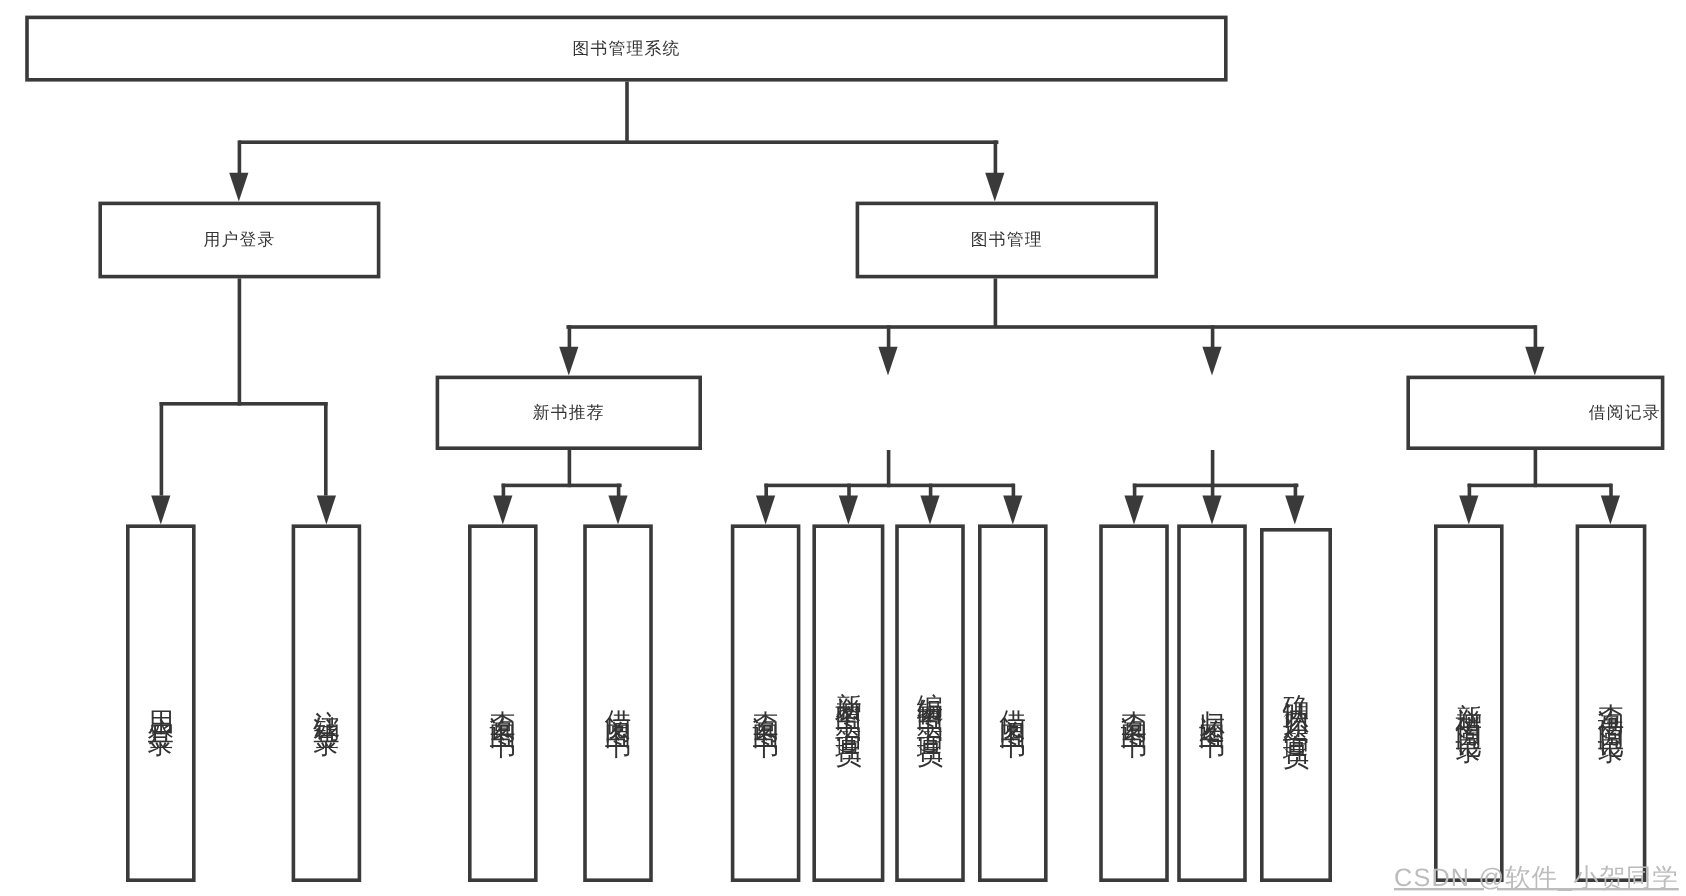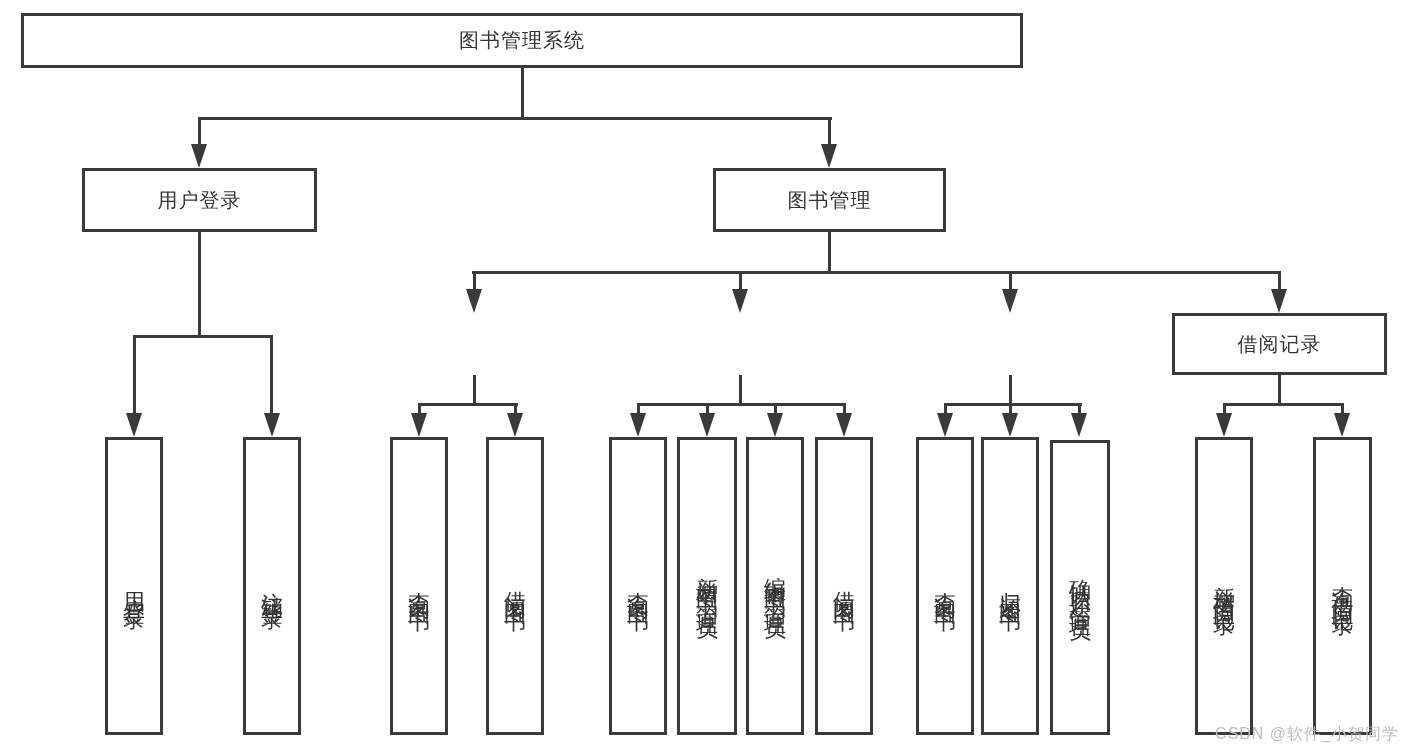--- a/index.html
+++ b/index.html
@@ -10,35 +10,35 @@
   html,body{margin:0;padding:0;background:#ffffff;}
   body{font-family:"Liberation Sans","DejaVu Sans",sans-serif;}
   #stage{
     position:relative;width:1405px;height:747px;background:#ffffff;overflow:hidden;
   }
   .box{
     position:absolute;background:#ffffff;border:3px solid var(--line);
     box-sizing:border-box;display:flex;align-items:center;justify-content:center;
     color:var(--text);
   }
-  .hlabel{font-size:20px;letter-spacing:1px;white-space:nowrap;color:var(--text);}
+  .hlabel{font-size:14px;letter-spacing:1px;white-space:nowrap;color:var(--text);}
   .vlabel{
     writing-mode:vertical-rl;text-orientation:mixed;font-size:22px;line-height:1;
     letter-spacing:6px;white-space:nowrap;color:var(--text);
   }
   .v{position:absolute;width:3px;background:var(--line);}
   .h{position:absolute;height:3px;background:var(--line);}
   .ah{
     position:absolute;width:0;height:0;
     border-left:8px solid transparent;border-right:8px solid transparent;
     border-top:24px solid var(--line);
   }
   #watermark{
-    position:absolute;right:6px;bottom:2px;font-size:16px;color:var(--wm);
-    letter-spacing:1px;z-index:5;white-space:nowrap;
+    position:absolute;right:6px;bottom:2px;font-size:21px;color:var(--wm);
+    letter-spacing:1px;z-index:5;white-space:nowrap;text-decoration:underline;
   }
 </style>
 </head>
 <body>
 
 <div id="stage">
 
   <div class="box" style="left:21px;top:13px;width:1002px;height:55px;">
     <span class="hlabel">图书管理系统</span>
   </div>
@@ -46,21 +46,21 @@
   <div class="v" style="left:521px;top:68px;height:50px;"></div>
   <div class="h" style="left:199px;top:117px;width:633px;"></div>
   <div class="v" style="left:198px;top:117px;height:29px;"></div>
   <div class="ah" style="left:191px;top:144px;"></div>
   <div class="v" style="left:828px;top:117px;height:29px;"></div>
   <div class="ah" style="left:821px;top:144px;"></div>
 
   <div class="box" style="left:82px;top:168px;width:235px;height:64px;">
     <span class="hlabel">用户登录</span>
   </div>
-  <div class="box" style="left:713px;top:168px;width:233px;height:64px;">
+  <div class="box" style="left:713px;top:168px;width:252px;height:64px;">
     <span class="hlabel">图书管理</span>
   </div>
 
   <div class="v" style="left:198px;top:232px;height:106px;"></div>
   <div class="h" style="left:133px;top:335px;width:140px;"></div>
   <div class="v" style="left:133px;top:335px;height:78px;"></div>
   <div class="ah" style="left:126px;top:413px;"></div>
   <div class="v" style="left:270px;top:335px;height:78px;"></div>
   <div class="ah" style="left:264px;top:413px;"></div>
 
@@ -68,21 +68,24 @@
   <div class="h" style="left:472px;top:271px;width:808px;"></div>
   <div class="v" style="left:473px;top:271px;height:20px;"></div>
   <div class="ah" style="left:466px;top:289px;"></div>
   <div class="v" style="left:739px;top:271px;height:20px;"></div>
   <div class="ah" style="left:732px;top:289px;"></div>
   <div class="v" style="left:1009px;top:271px;height:20px;"></div>
   <div class="ah" style="left:1002px;top:289px;"></div>
   <div class="v" style="left:1278px;top:271px;height:20px;"></div>
   <div class="ah" style="left:1271px;top:289px;"></div>
 
-  <div class="box" style="left:1172px;top:313px;width:215px;height:62px;">
+  <div class="box" style="left:363px;top:313px;width:222px;height:62px;">
+    <span class="hlabel">新书推荐</span>
+  </div>
+  <div class="box" style="left:1172px;top:313px;width:215px;height:62px;justify-content:flex-end;">
     <span class="hlabel">借阅记录</span>
   </div>
 
   <div class="v" style="left:473px;top:375px;height:31px;"></div>
   <div class="h" style="left:418px;top:403px;width:100px;"></div>
   <div class="v" style="left:418px;top:403px;height:12px;"></div>
   <div class="ah" style="left:411px;top:413px;"></div>
   <div class="v" style="left:514px;top:403px;height:12px;"></div>
   <div class="ah" style="left:507px;top:413px;"></div>
 

